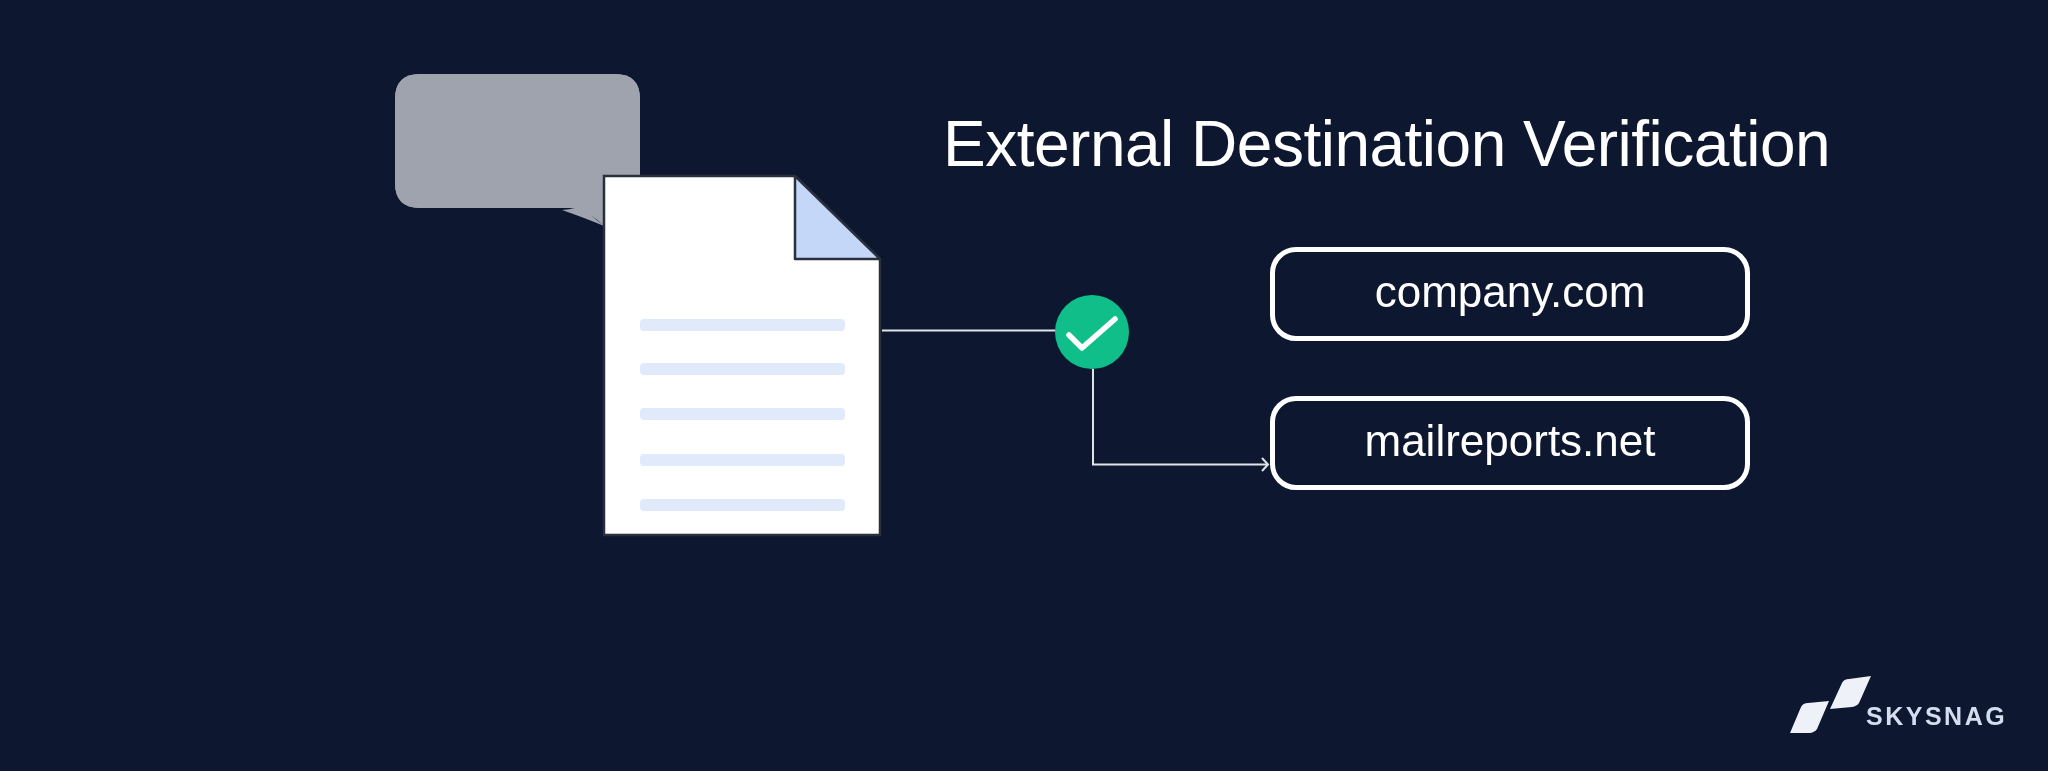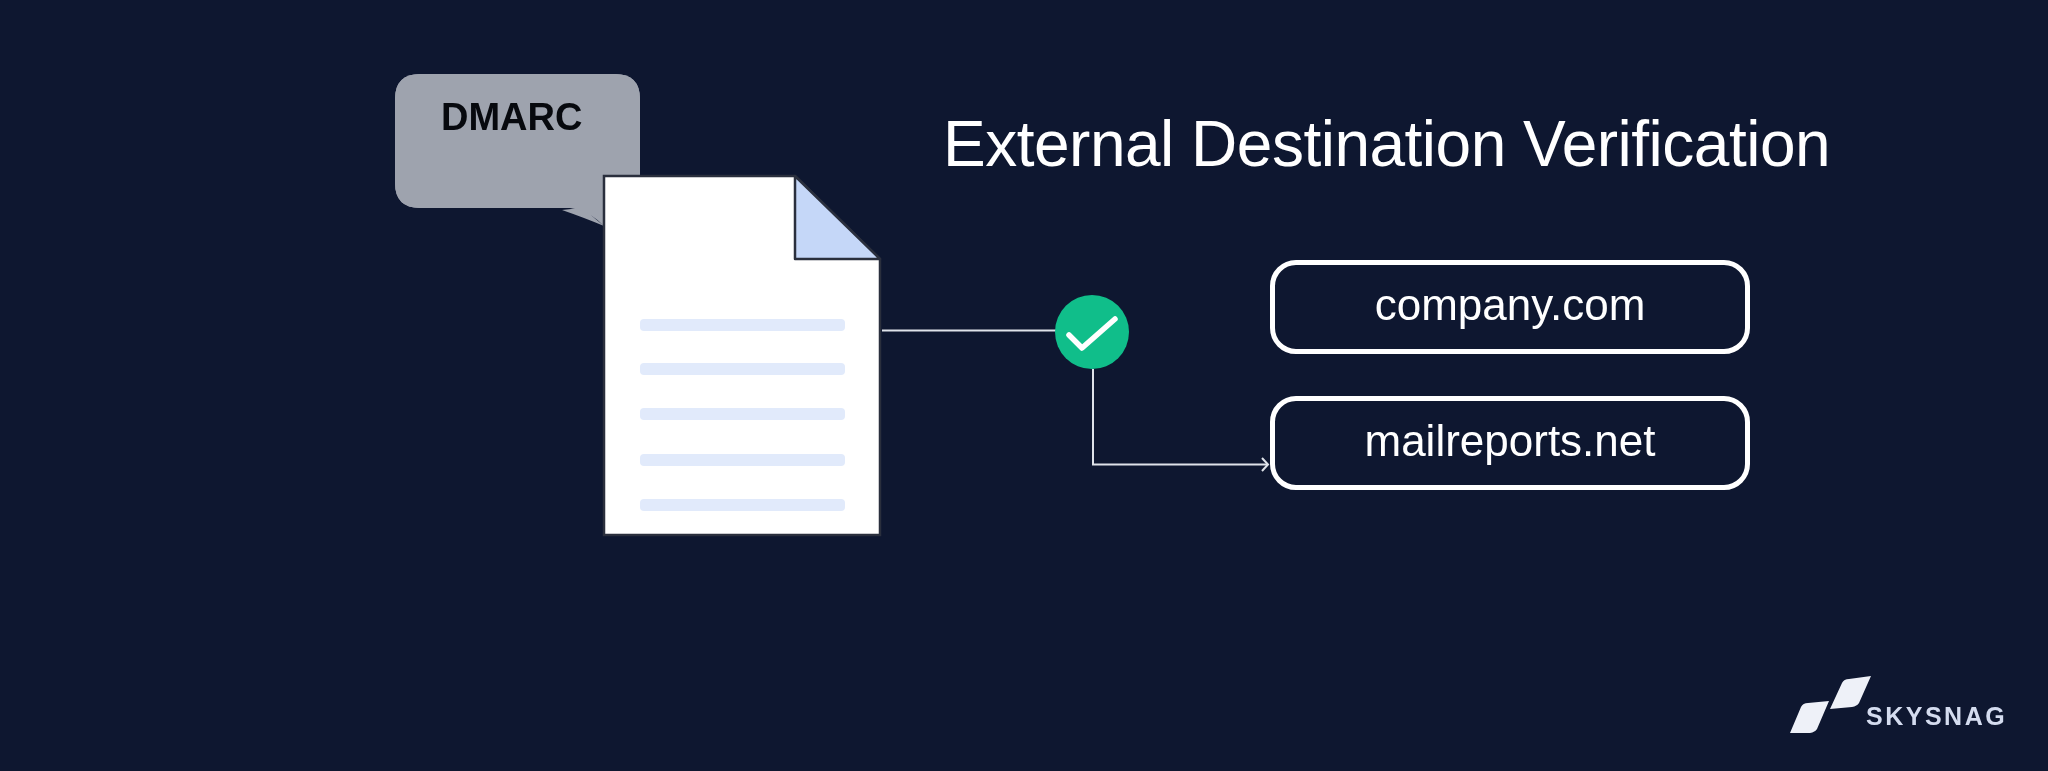--- a/index.html
+++ b/index.html
@@ -103,26 +103,25 @@
     <polyline points="1069,335 1082,348 1115,319" fill="none" stroke="#ffffff" stroke-width="5.5" stroke-linecap="round" stroke-linejoin="round"></polyline>
   </g>
 
   <g fill="#eef1f8">
     <path d="M1790,733 L1801,707 Q1803,703 1808,703 L1829,701 L1817,729 Q1815,732 1810,733 Z"></path>
     <path d="M1830,709 L1842,683 Q1844,679 1849,679 L1871,676 L1859,703 Q1857,706 1852,707 Z"></path>
   </g>
 </svg>
 
 <div class="bubble-text">
-  <span>DMARC</span>
 </div>
 
 <div class="title">External Destination Verification</div>
 
-<div class="dest-box" style="top:260px;text-align:center;">
+<div class="dest-box" style="top:247px;text-align:center;">
   <span>company.com</span>
 </div>
 
 <div class="dest-box" style="top:396px;border-radius:26px;">
   <span>mailreports.net</span>
 </div>
 
 <div class="logo-text">SKYSNAG</div>
 
 </body></html>

